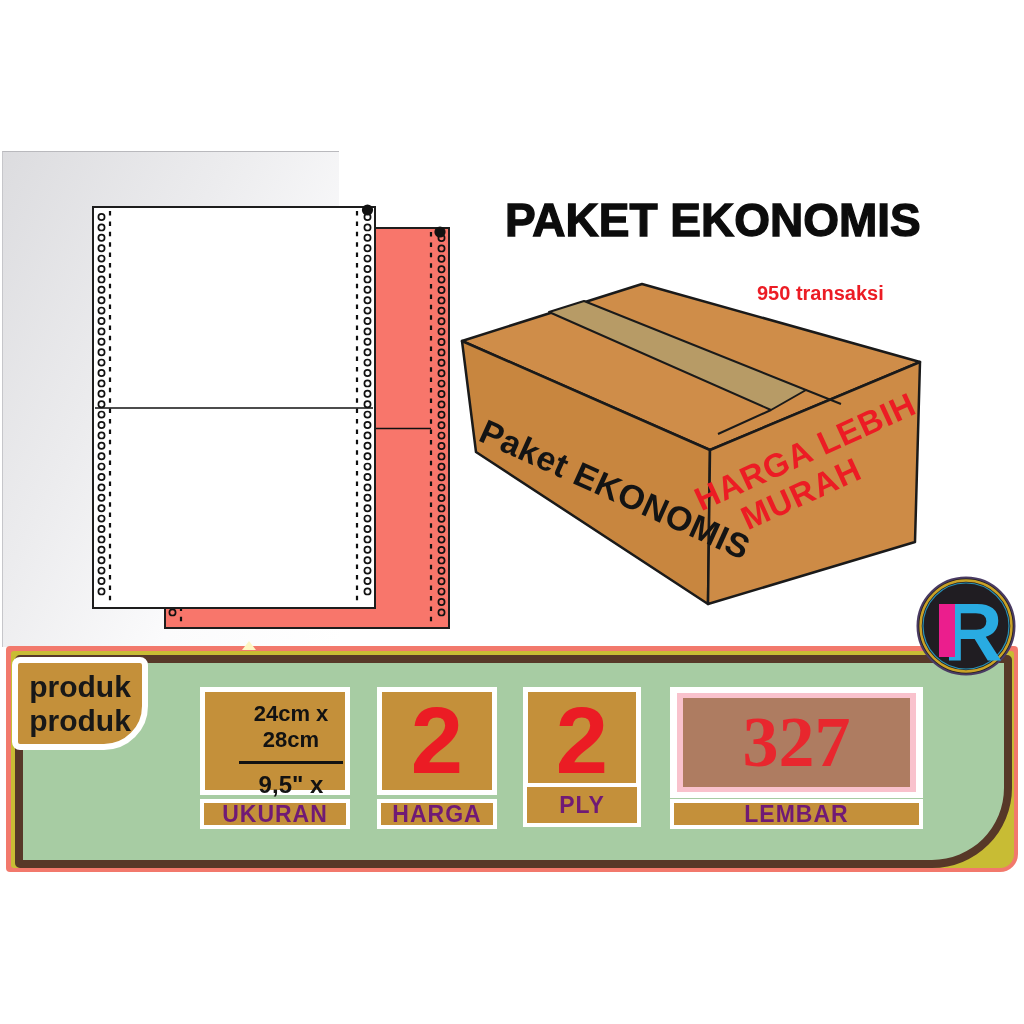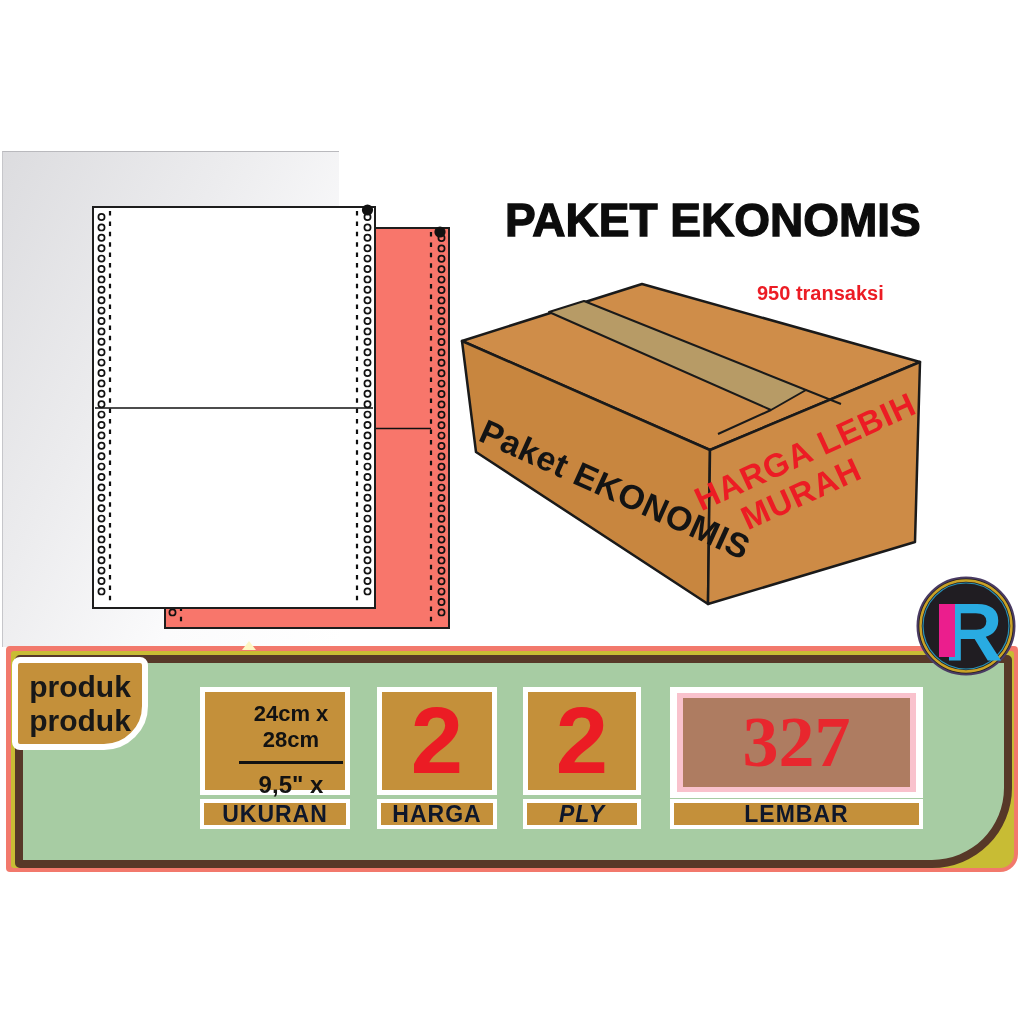--- a/index.html
+++ b/index.html
@@ -26,30 +26,30 @@
   .notch{position:absolute;left:236px;top:-5px;width:0;height:0;
     border-left:7px solid transparent;border-right:7px solid transparent;
     border-bottom:9px solid #fdf7c3;}
   .tab{position:absolute;left:6px;top:11px;width:136px;height:93px;background:#c4903a;
     border:6px solid #ffffff;border-radius:8px 8px 44px 8px;
     display:flex;flex-direction:column;align-items:center;justify-content:center;
     font-size:30px;font-weight:bold;color:#181818;line-height:1.12;}
   .spec-box{position:absolute;background:#c4903a;border:5px solid #ffffff;}
   .spec-label{position:absolute;background:#c4903a;border:4px solid #ffffff;
     display:flex;align-items:center;justify-content:center;
-    font-size:23px;font-weight:bold;color:#0f172a;letter-spacing:1px;}
+    font-size:23px;font-weight:bold;color:#701a75;letter-spacing:1px;}
   .ukuran-box{left:194px;top:41px;width:150px;height:108px;text-align:center;color:#121212;padding-left:32px;}
   .dim-top{margin-top:9px;font-size:22px;font-weight:bold;}
   .dim-divider{width:104px;height:3px;background:#121212;margin:8px auto 7px auto;}
   .dim-bottom{font-size:24px;font-weight:bold;}
   .ukuran-label{left:194px;top:153px;width:150px;height:30px;}
   .bagi-box{left:371px;top:41px;width:120px;height:108px;}
   .bagi-label{left:371px;top:153px;width:120px;height:30px;}
   .ply-box{left:517px;top:41px;width:118px;height:108px;}
-  .ply-label{left:517px;top:153px;width:118px;height:30px;font-style:italic;}
+  .ply-label{left:517px;top:137px;width:118px;height:44px;}
   .big-num{display:flex;align-items:center;justify-content:center;height:100%;
     font-size:94px;font-weight:bold;color:#eb1c24;}
   .lembar-outer{left:664px;top:41px;width:253px;height:111px;background:#ffffff;border:none;}
   .lembar-pink{position:absolute;left:7px;top:6px;right:7px;bottom:6px;background:#f9c2cd;}
   .lembar-brown{position:absolute;left:6px;top:5px;right:6px;bottom:5px;background:#ae7c61;
     display:flex;align-items:center;justify-content:center;
     font-family:"Liberation Serif",serif;font-size:72px;font-weight:bold;color:#e8272e;}
   .lembar-label{left:664px;top:153px;width:253px;height:30px;}
 </style>
 </head>

